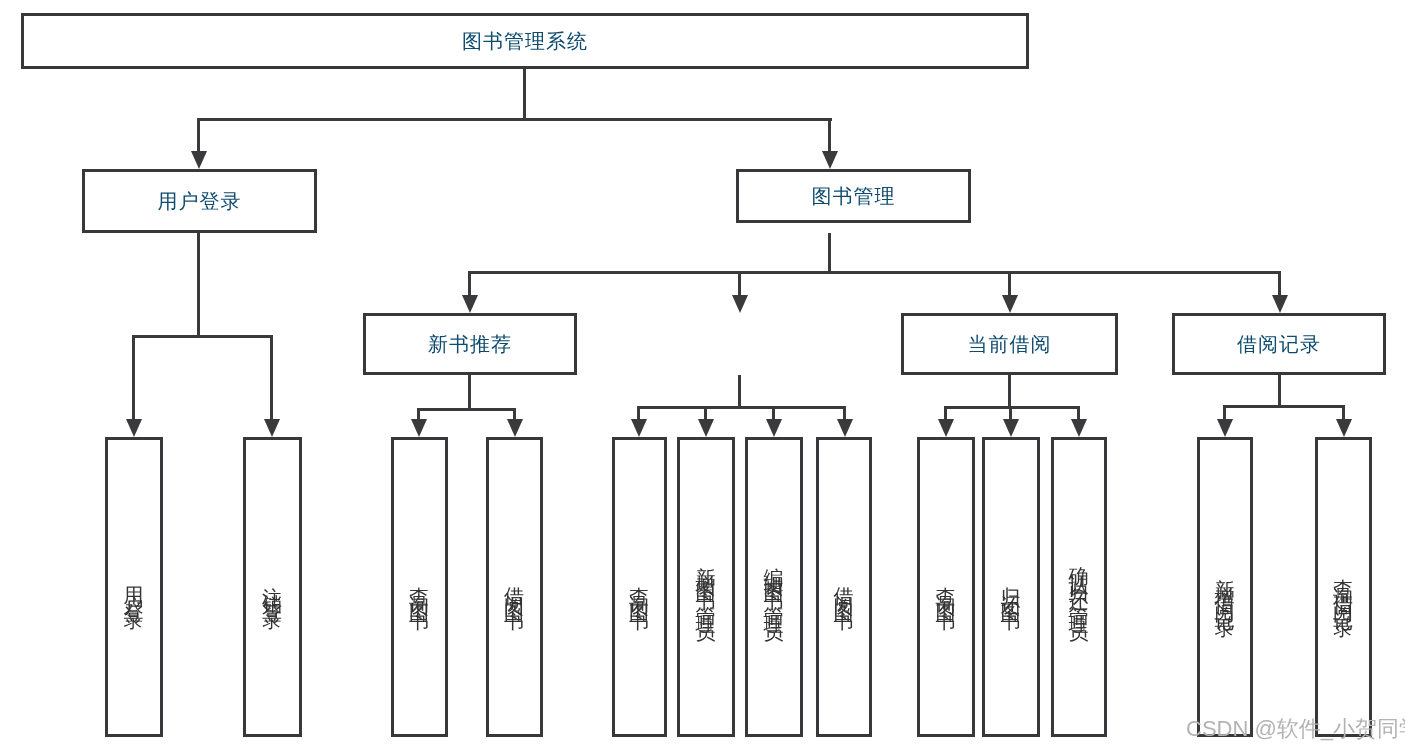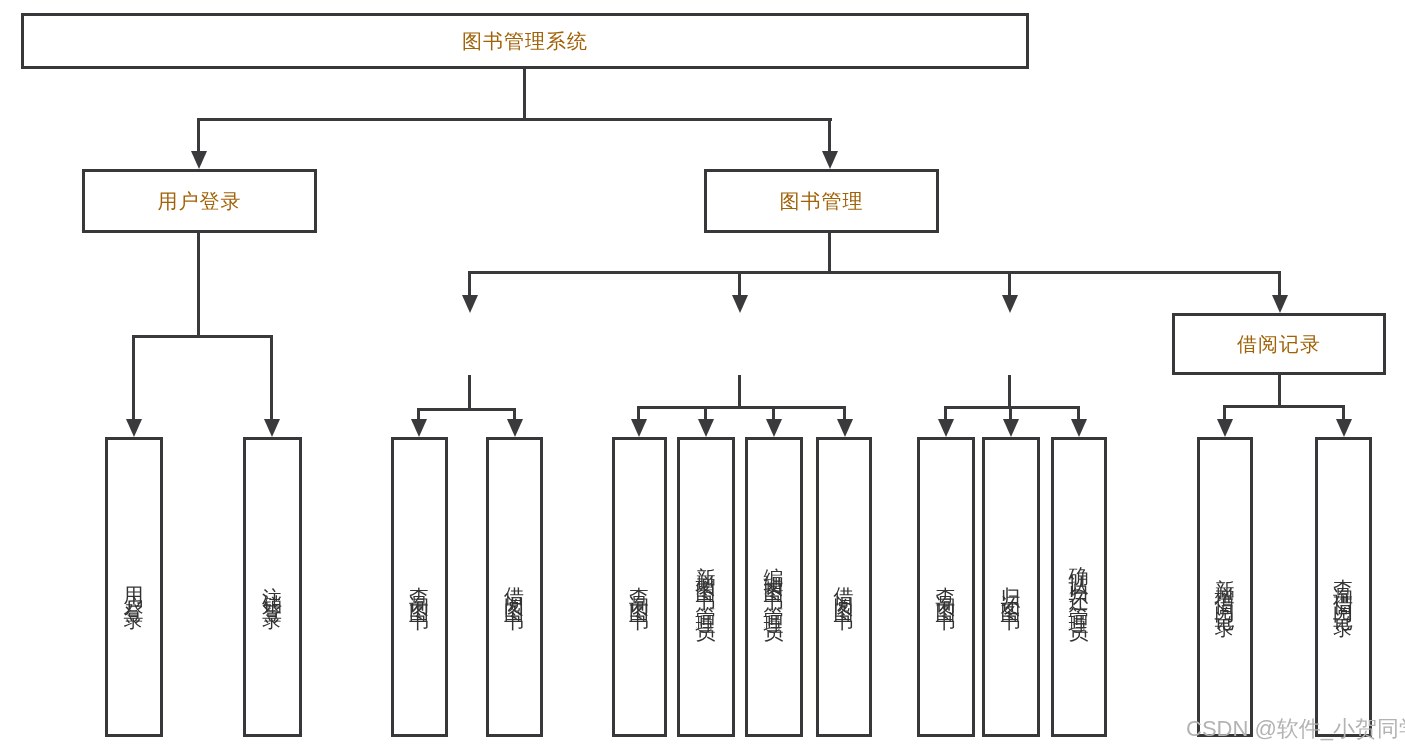--- a/index.html
+++ b/index.html
@@ -15,21 +15,21 @@
   }
 
   
   .node {
     position: absolute;
     border: 3px solid #38383a;
     background: #ffffff;
     display: flex;
     align-items: center;
     justify-content: center;
-    color: #a16207;
+    color: #0c4a6e;
     font-size: 20px;
     letter-spacing: 1px;
   }
 
   .leaf {
     position: absolute;
     top: 437px;
     height: 300px;
     border: 3px solid #38383a;
     background: #ffffff;
@@ -86,21 +86,21 @@
   <div class="vline" style="left:523px; top:69px; height:49px;"></div>
   <div class="hline" style="left:197px; top:118px; width:635px;"></div>
   <div class="vline" style="left:197px; top:118px; height:33px;"></div>
   <div class="tri" style="left:191px; top:151px;"></div>
   <div class="vline" style="left:828px; top:118px; height:33px;"></div>
   <div class="tri" style="left:822px; top:151px;"></div>
 
   <div class="node" style="left:82px; top:169px; width:235px; height:64px;">
     <span>用户登录</span>
   </div>
-  <div class="node" style="left:704px; top:169px; width:235px; height:64px;">
+  <div class="node" style="left:736px; top:169px; width:235px; height:54px;">
     <span>图书管理</span>
   </div>
 
   <div class="vline" style="left:197px; top:233px; height:105px;"></div>
   <div class="hline" style="left:132px; top:335px; width:141px;"></div>
   <div class="vline" style="left:132px; top:335px; height:84px;"></div>
   <div class="tri" style="left:126px; top:419px;"></div>
   <div class="vline" style="left:270px; top:335px; height:84px;"></div>
   <div class="tri" style="left:264px; top:419px;"></div>
 
@@ -108,20 +108,26 @@
   <div class="hline" style="left:468px; top:271px; width:813px;"></div>
   <div class="vline" style="left:468px; top:271px; height:24px;"></div>
   <div class="tri" style="left:462px; top:295px;"></div>
   <div class="vline" style="left:738px; top:271px; height:24px;"></div>
   <div class="tri" style="left:732px; top:295px;"></div>
   <div class="vline" style="left:1008px; top:271px; height:24px;"></div>
   <div class="tri" style="left:1002px; top:295px;"></div>
   <div class="vline" style="left:1278px; top:271px; height:24px;"></div>
   <div class="tri" style="left:1272px; top:295px;"></div>
 
+  <div class="node" style="left:363px; top:313px; width:214px; height:62px;">
+    <span>新书推荐</span>
+  </div>
+  <div class="node" style="left:901px; top:313px; width:217px; height:62px;">
+    <span>当前借阅</span>
+  </div>
   <div class="node" style="left:1172px; top:313px; width:214px; height:62px;">
     <span>借阅记录</span>
   </div>
 
   <div class="vline" style="left:468px; top:375px; height:36px;"></div>
   <div class="hline" style="left:417px; top:408px; width:99px;"></div>
   <div class="vline" style="left:417px; top:408px; height:11px;"></div>
   <div class="tri" style="left:411px; top:419px;"></div>
   <div class="vline" style="left:513px; top:408px; height:11px;"></div>
   <div class="tri" style="left:507px; top:419px;"></div>

